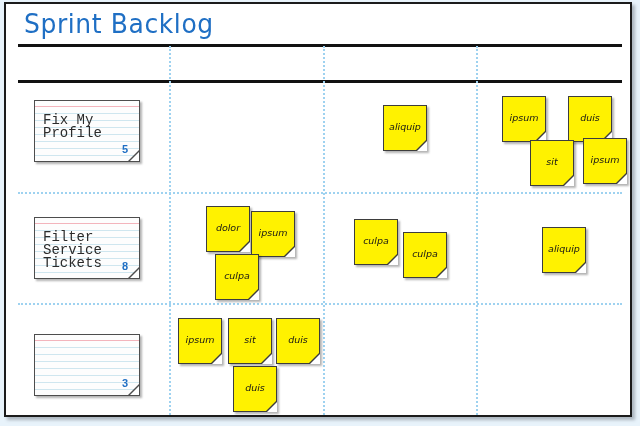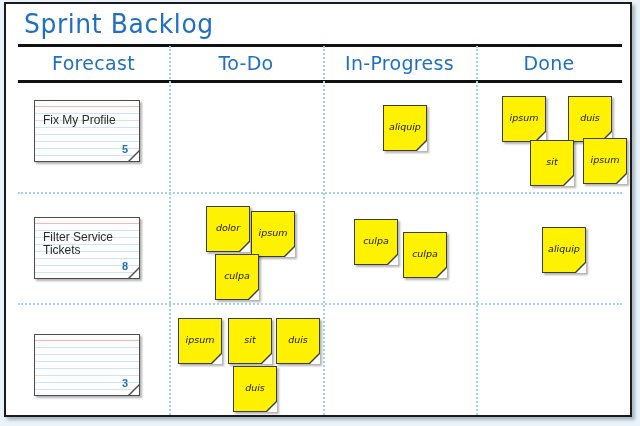--- a/index.html
+++ b/index.html
@@ -121,24 +121,24 @@
         #cfe6ef 6px, #cfe6ef 7px);
     background-size: 100% 100%, 100% 7px;
     background-position: 0 0, 0 6px;
     background-repeat: no-repeat, repeat;
   }
   .card-title {
     position: absolute;
     left: 8px;
     top: 13px;
     right: 10px;
-    font-size: 12px;
+    font-size: 14px;
     line-height: 13px;
     color: #2b2b2b;
-    font-family: Liberation Sans, sans-serif;
+    font-family: Liberation Mono, monospace;
   }
   .card-points {
     position: absolute;
     right: 11px;
     bottom: 6px;
     font-size: 11px;
     font-weight: bold;
     color: #1f6fc4;
     font-family: "Liberation Sans", sans-serif;
   }
@@ -192,26 +192,20 @@
 
 <div id="board">
 
   <div id="title-bar">
     <div id="board-title">Sprint Backlog</div>
   </div>
 
   <div class="heavy-rule" id="rule-top"></div>
   <div class="heavy-rule" id="rule-below-head"></div>
 
-  <div id="header-row">
-      <div class="col-header" style="left: 12px; width: 151px;">Forecast</div>
-      <div class="col-header" style="left: 163px; width: 154px;">To-Do</div>
-      <div class="col-header" style="left: 317px; width: 153px;">In-Progress</div>
-      <div class="col-header" style="left: 470px; width: 146px;">Done</div>
-    </div>
 
   <div id="grid-layer">
       <div class="v-divider" style="left: 163px;"></div>
       <div class="v-divider" style="left: 317px;"></div>
       <div class="v-divider" style="left: 470px;"></div>
       <div class="h-divider" style="top: 188px;"></div>
       <div class="h-divider" style="top: 299px;"></div>
     </div>
 
   <div id="cards-layer">

